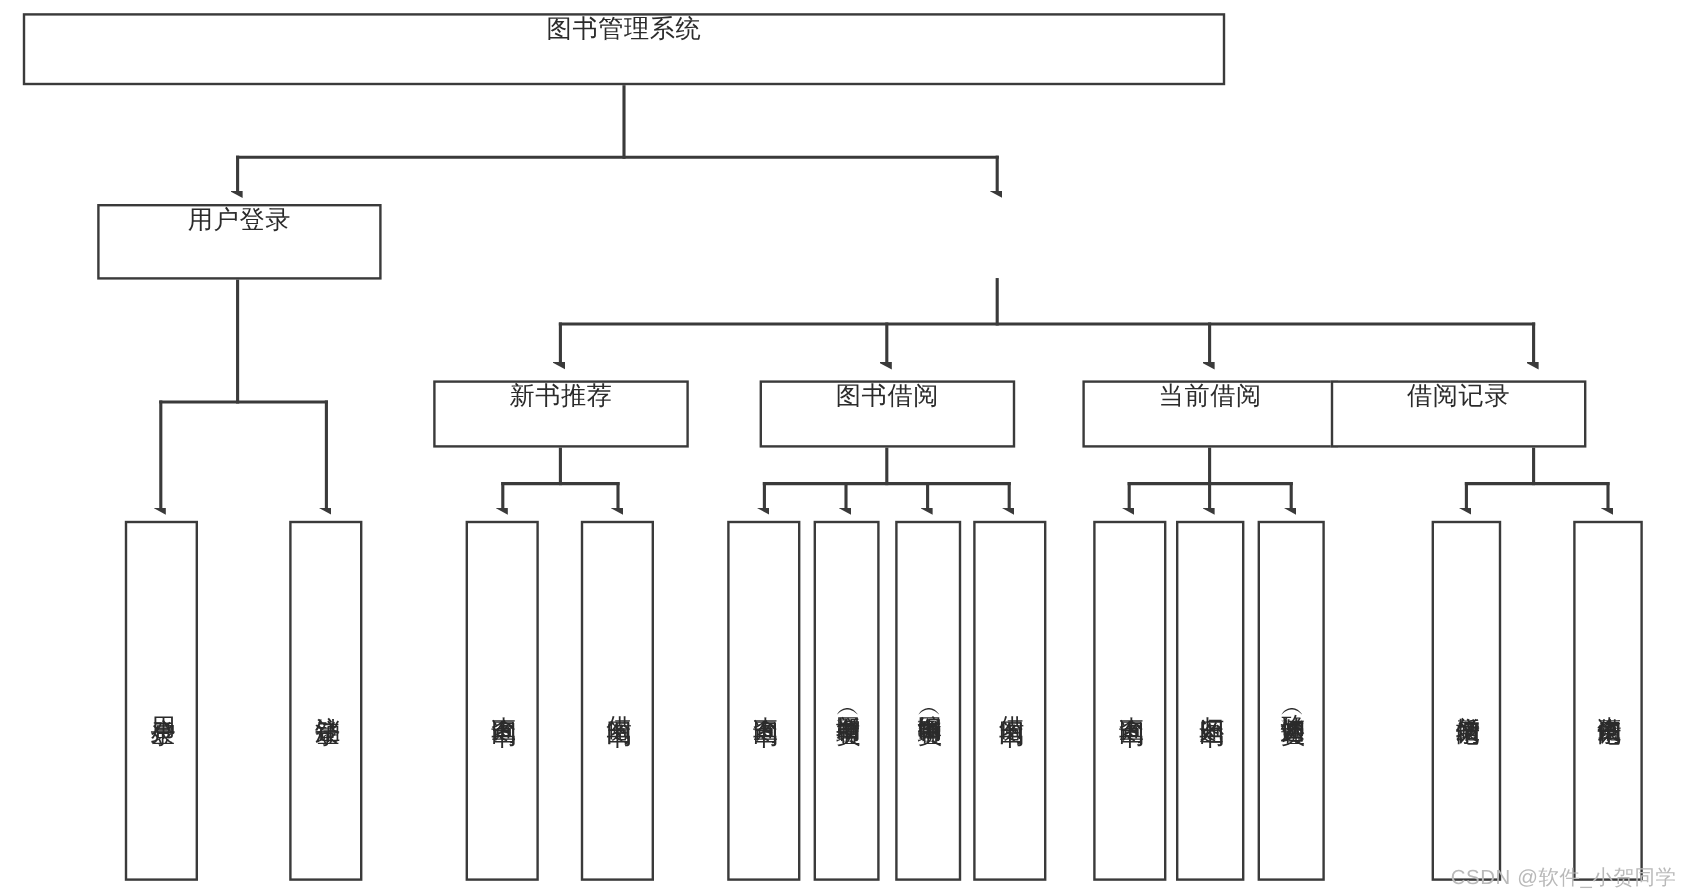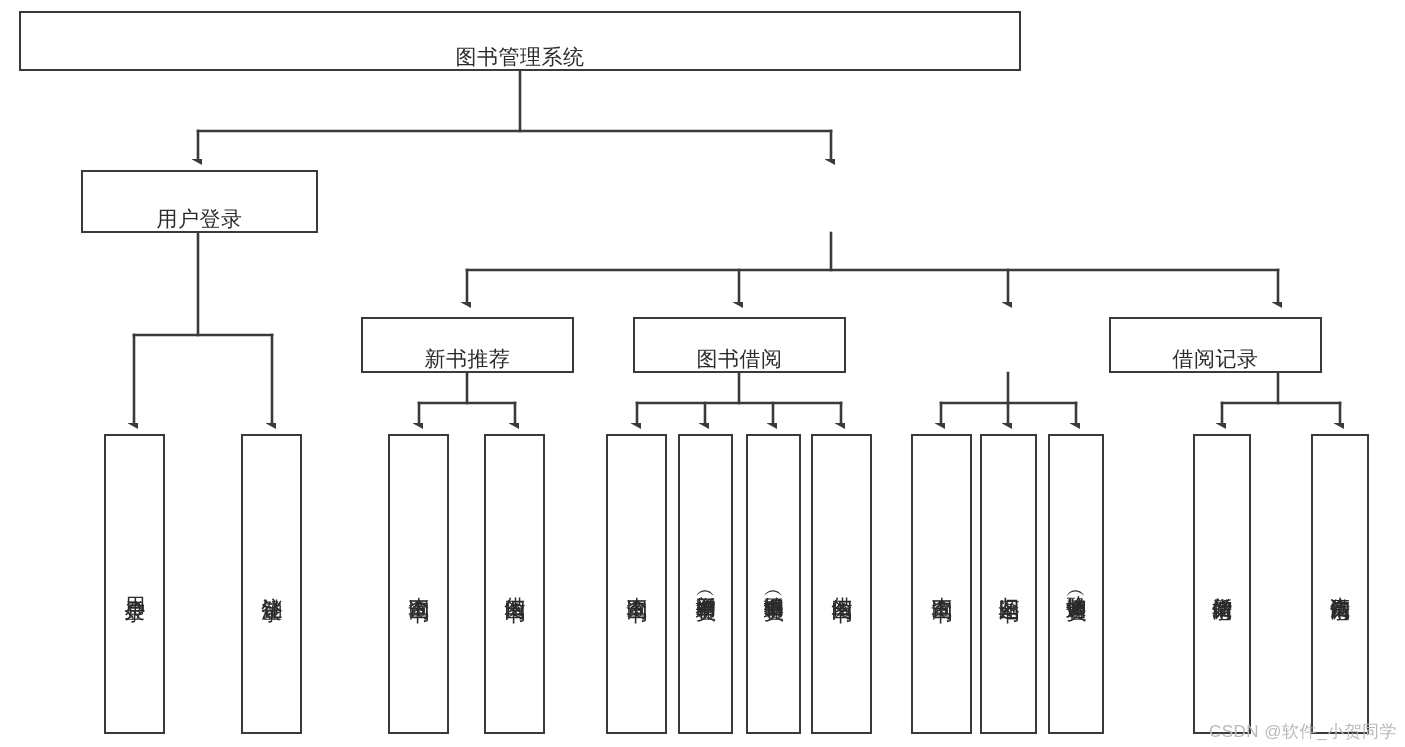--- a/index.html
+++ b/index.html
@@ -27,21 +27,21 @@
     width: 1405px;
     height: 747px;
     pointer-events: none;
   }
   .node {
     position: absolute;
     box-sizing: border-box;
     background: #ffffff;
     border: 2.2px solid #3a3a3a;
     display: flex;
-    align-items: flex-end;
+    align-items: flex-start;
     justify-content: center;
     color: #222222;
     z-index: 2;
   }
   .node-label {
     font-size: 21px;
     line-height: 1.15;
     letter-spacing: 0.5px;
     color: #2b2b2b;
     white-space: nowrap;
@@ -147,20 +147,23 @@
 
 
   <div class="node horiz" style="left:361px; top:317px; width:213px; height:56px;">
     <span class="node-label">新书推荐</span>
   </div>
 
   <div class="node horiz" style="left:633px; top:317px; width:213px; height:56px;">
     <span class="node-label">图书借阅</span>
   </div>
 
+  <div class="node horiz" style="left:902px; top:317px; width:213px; height:56px;">
+    <span class="node-label">当前借阅</span>
+  </div>
 
   <div class="node horiz" style="left:1109px; top:317px; width:213px; height:56px;">
     <span class="node-label">借阅记录</span>
   </div>
 
   <div class="node vert" style="left:104px; top:434px; width:61px; height:300px;">
     <span class="node-label">用户登录</span>
   </div>
 
   <div class="node vert" style="left:241px; top:434px; width:61px; height:300px;">

